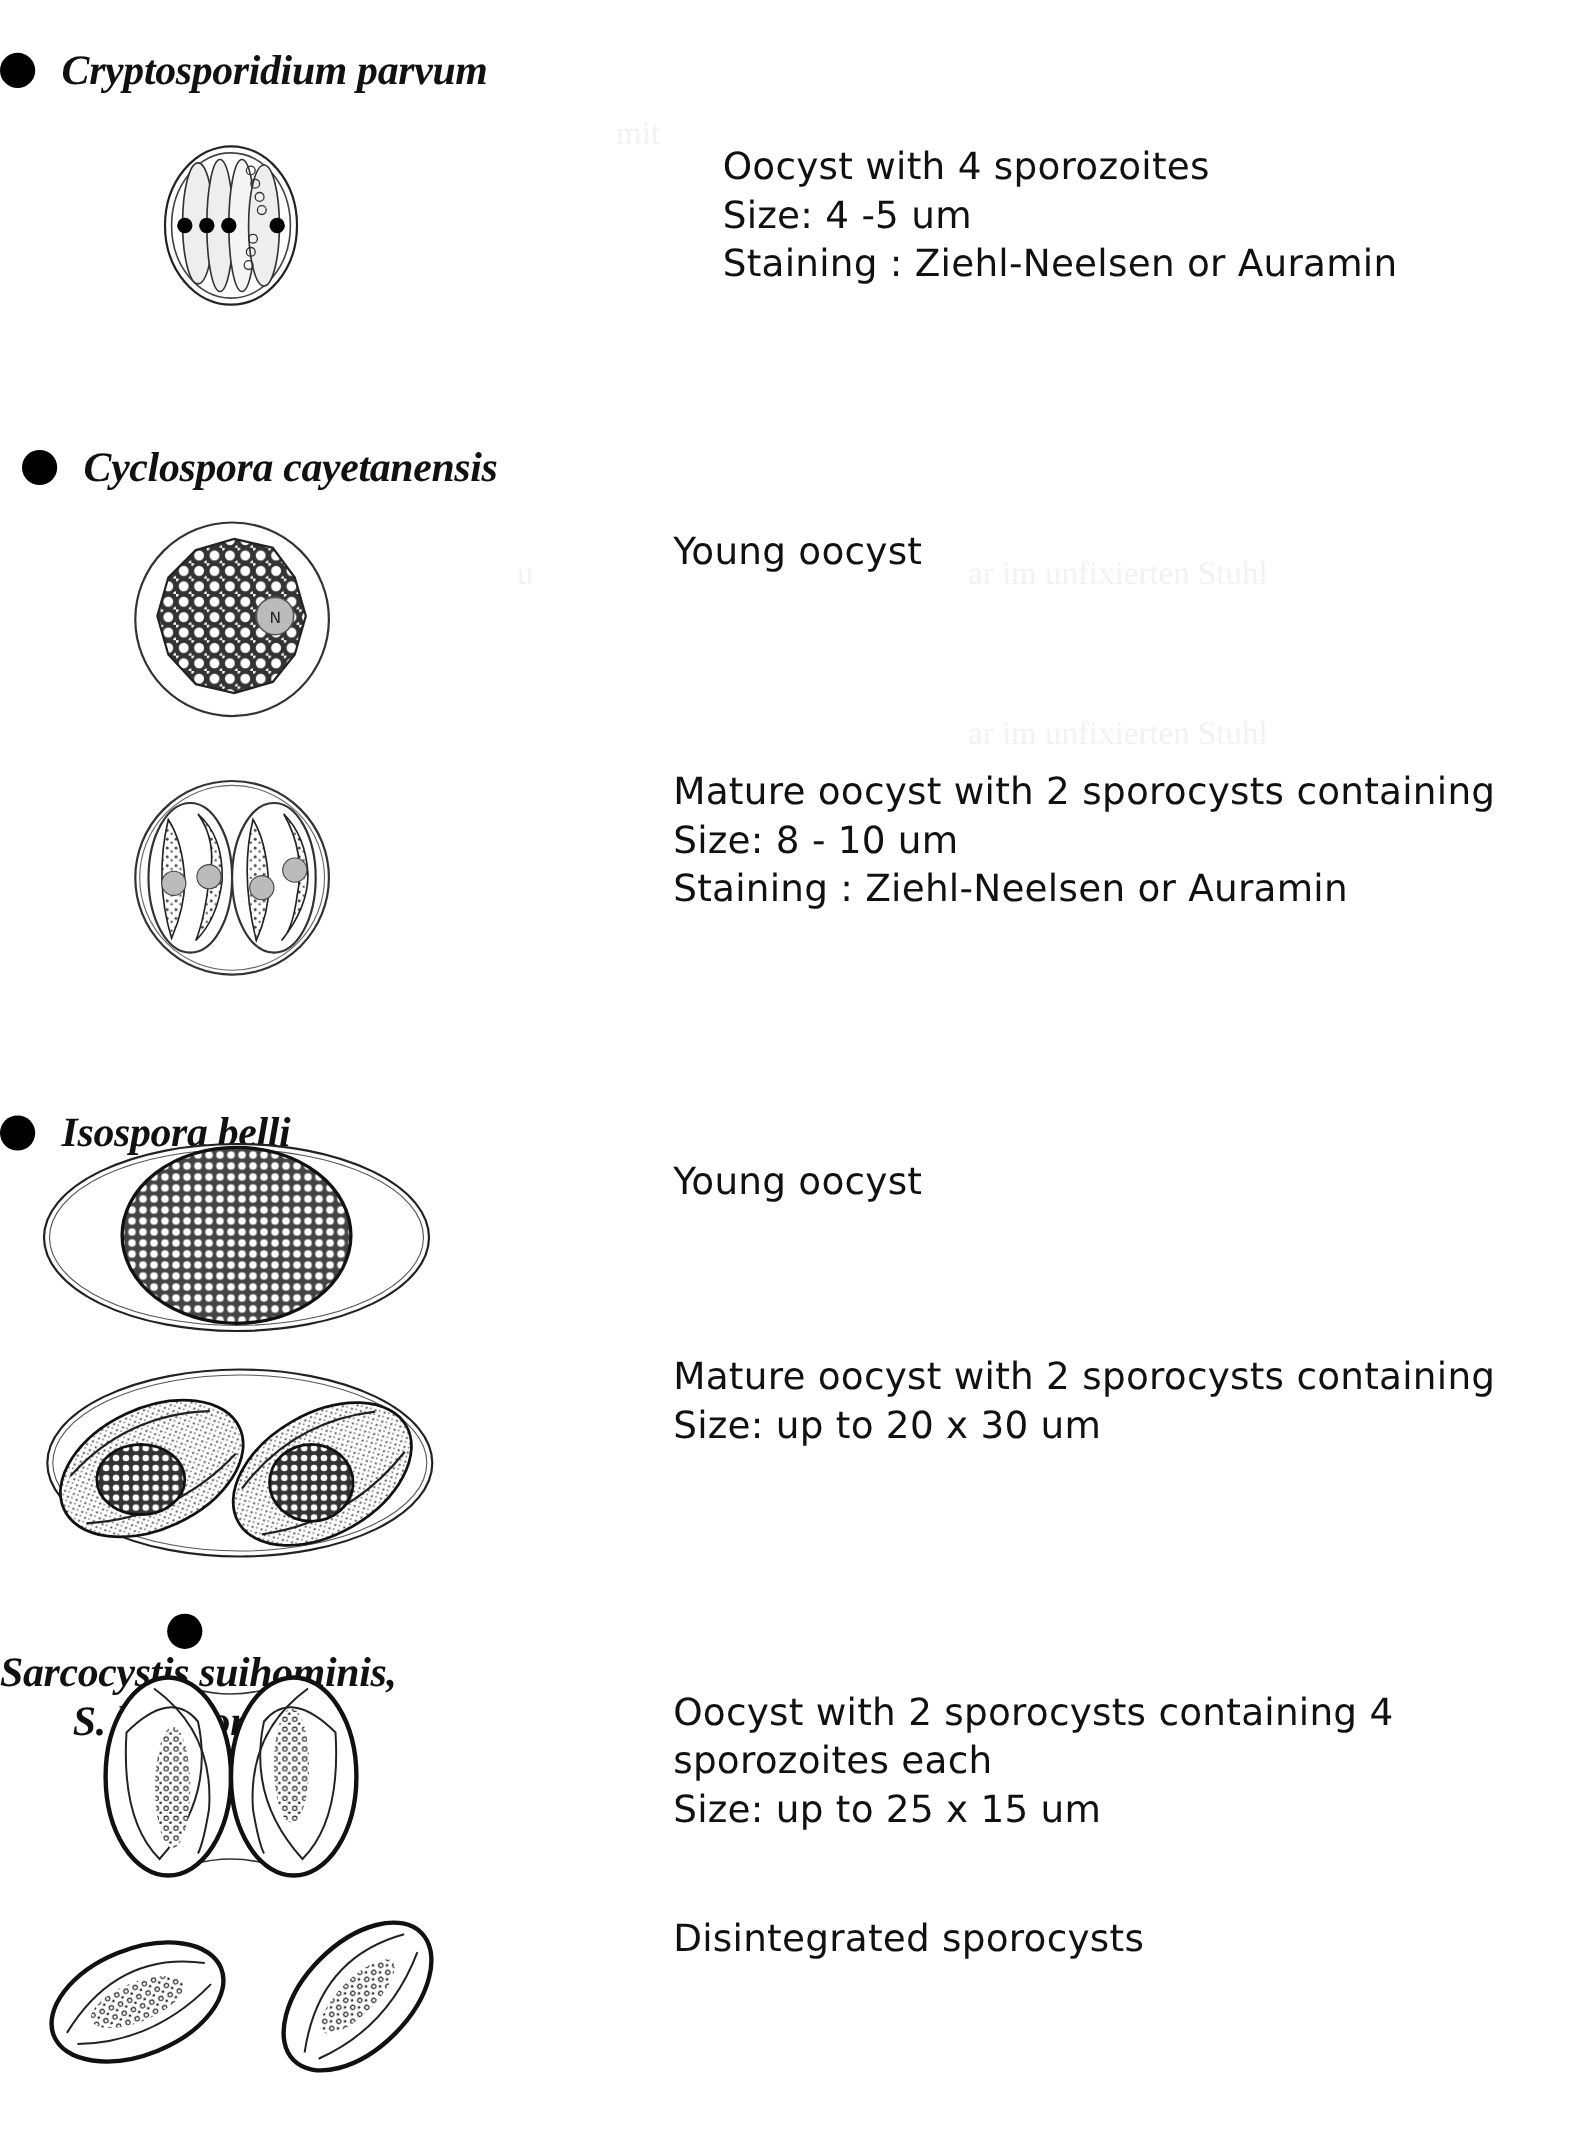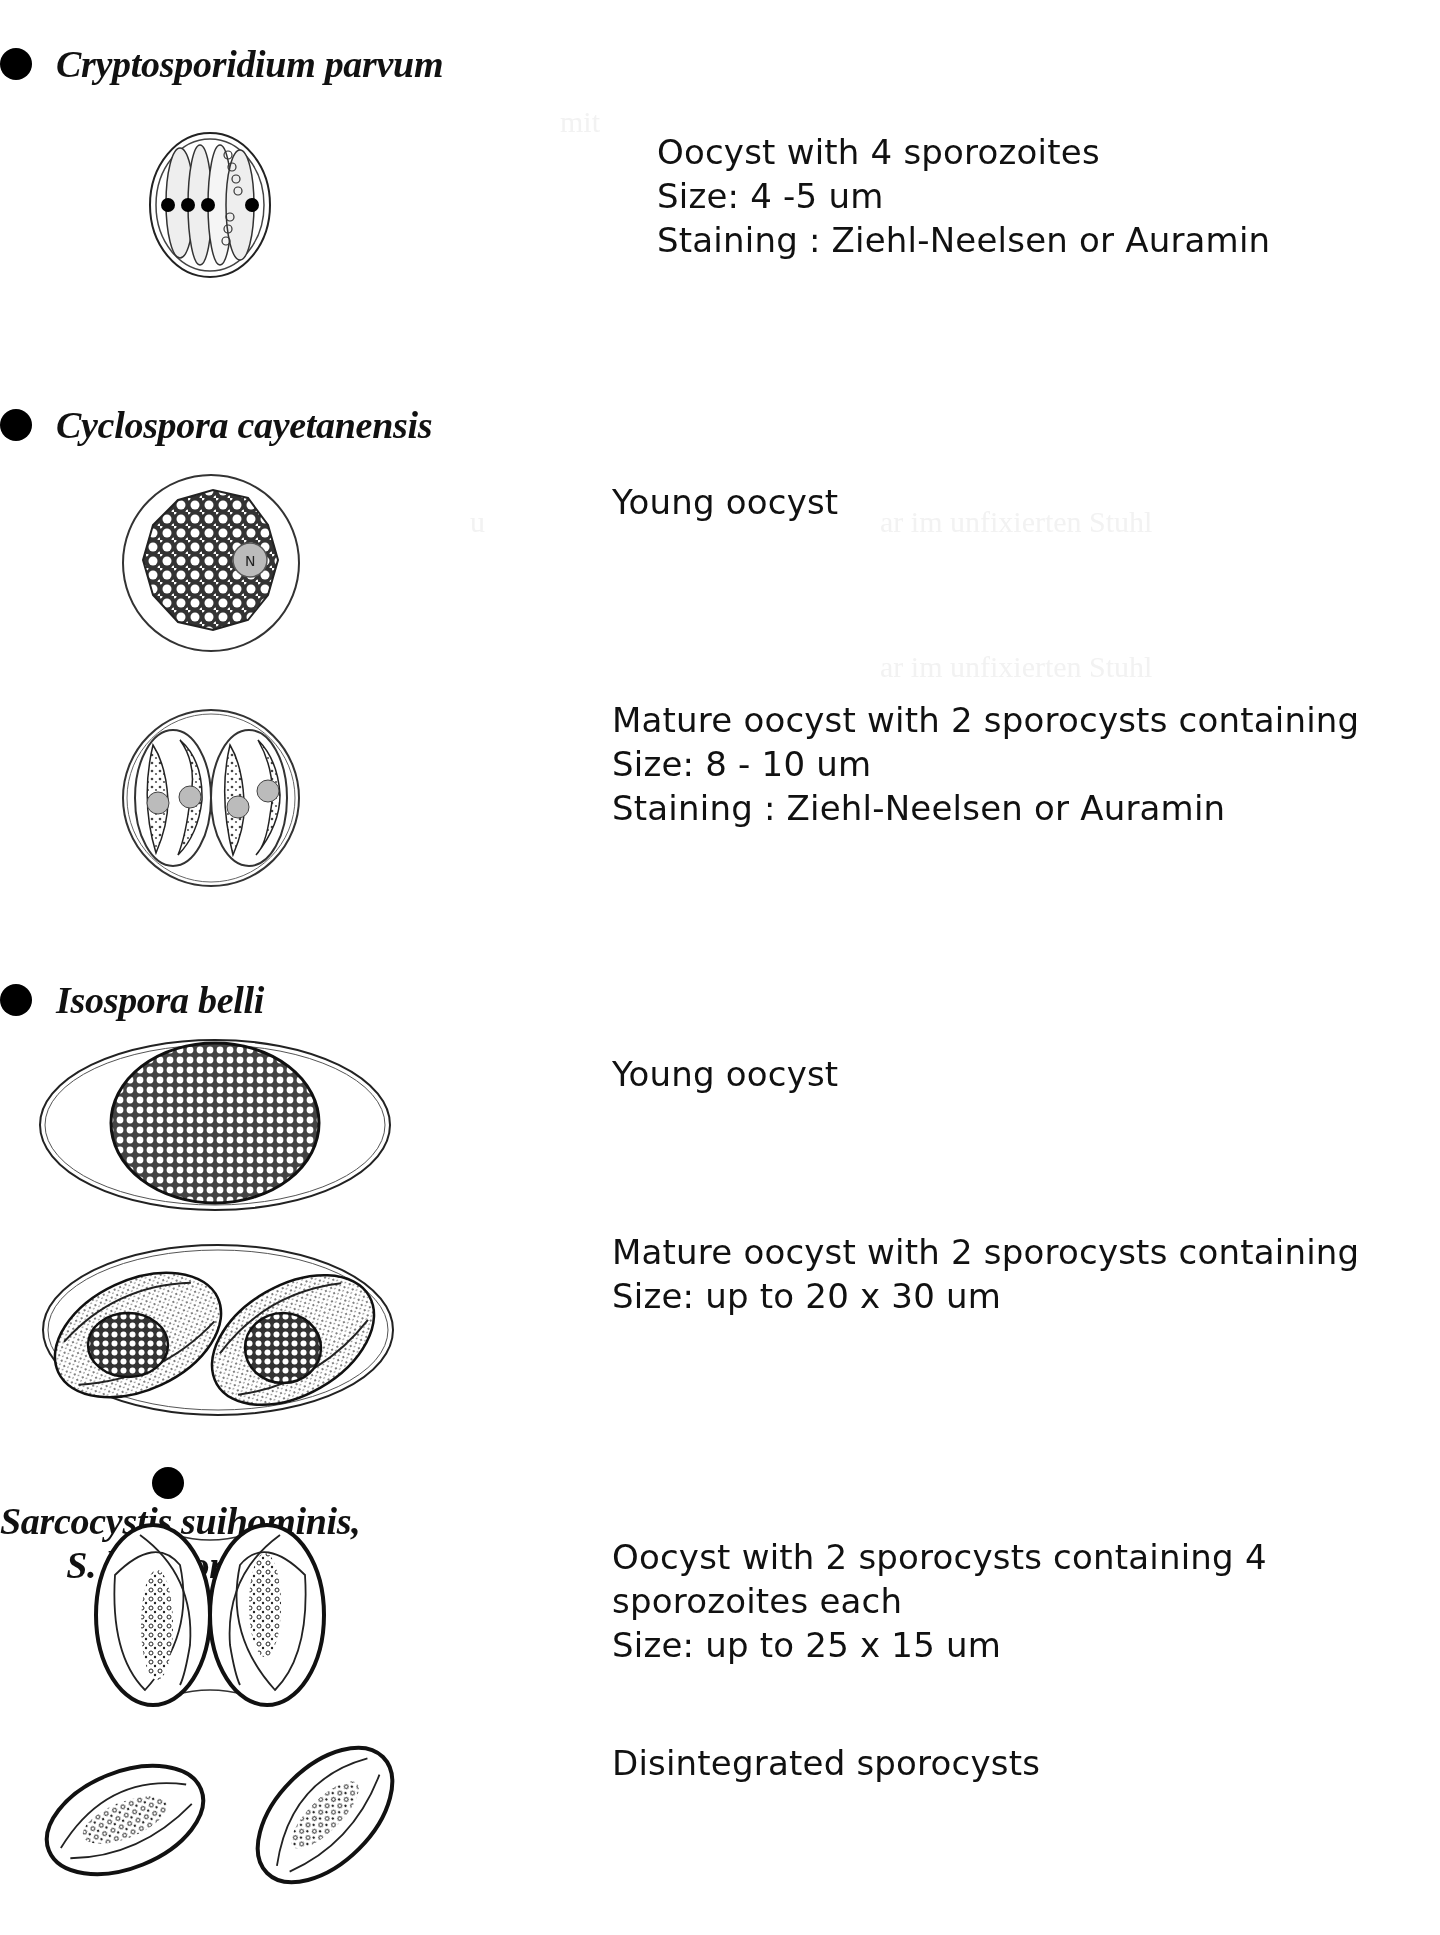--- a/index.html
+++ b/index.html
@@ -63,21 +63,21 @@
     <circle cx="86" cy="116" r="4"></circle>
   </g>
 </svg>
 
 <div class="desc" style="top:130px;margin-left:45px;">
   <div>Oocyst with 4 sporozoites</div>
   <div>Size: 4 -5 um</div>
   <div>Staining : Ziehl-Neelsen or Auramin</div>
 </div>
 
-<div class="heading" style="top:403px;">
+<div class="heading" style="top:403px;padding-left:20px;">
   <span class="bullet"></span>
   <span>Cyclospora cayetanensis</span>
 </div>
 
 <svg class="drawing" style="left:118px;top:470px;" width="186" height="186" viewBox="0 0 186 186">
   <defs>
     <pattern id="bubbles" width="14" height="14" patternUnits="userSpaceOnUse">
       <rect width="14" height="14" fill="#333"></rect>
       <circle cx="7" cy="7" r="4.5" fill="#fff"></circle>
       <circle cx="0" cy="0" r="2.5" fill="#fff"></circle>
@@ -115,21 +115,21 @@
   <circle cx="120" cy="102" r="11" fill="#bbb" stroke="#444"></circle>
   <circle cx="150" cy="86" r="11" fill="#bbb" stroke="#444"></circle>
 </svg>
 
 <div class="desc" style="top:698px;">
   <div>Mature oocyst with 2 sporocysts containing</div>
   <div>Size: 8 - 10 um</div>
   <div>Staining : Ziehl-Neelsen or Auramin</div>
 </div>
 
-<div class="heading" style="top:978px;">
+<div class="heading" style="top:1008px;">
   <span class="bullet"></span>
   <span>Isospora belli</span>
 </div>
 
 <svg class="drawing" style="left:35px;top:1035px;" width="360" height="180" viewBox="0 0 360 180">
   <defs>
     <pattern id="mesh" width="10" height="10" patternUnits="userSpaceOnUse">
       <rect width="10" height="10" fill="#444"></rect>
       <circle cx="5" cy="5" r="3.4" fill="#fff"></circle>
     </pattern>

